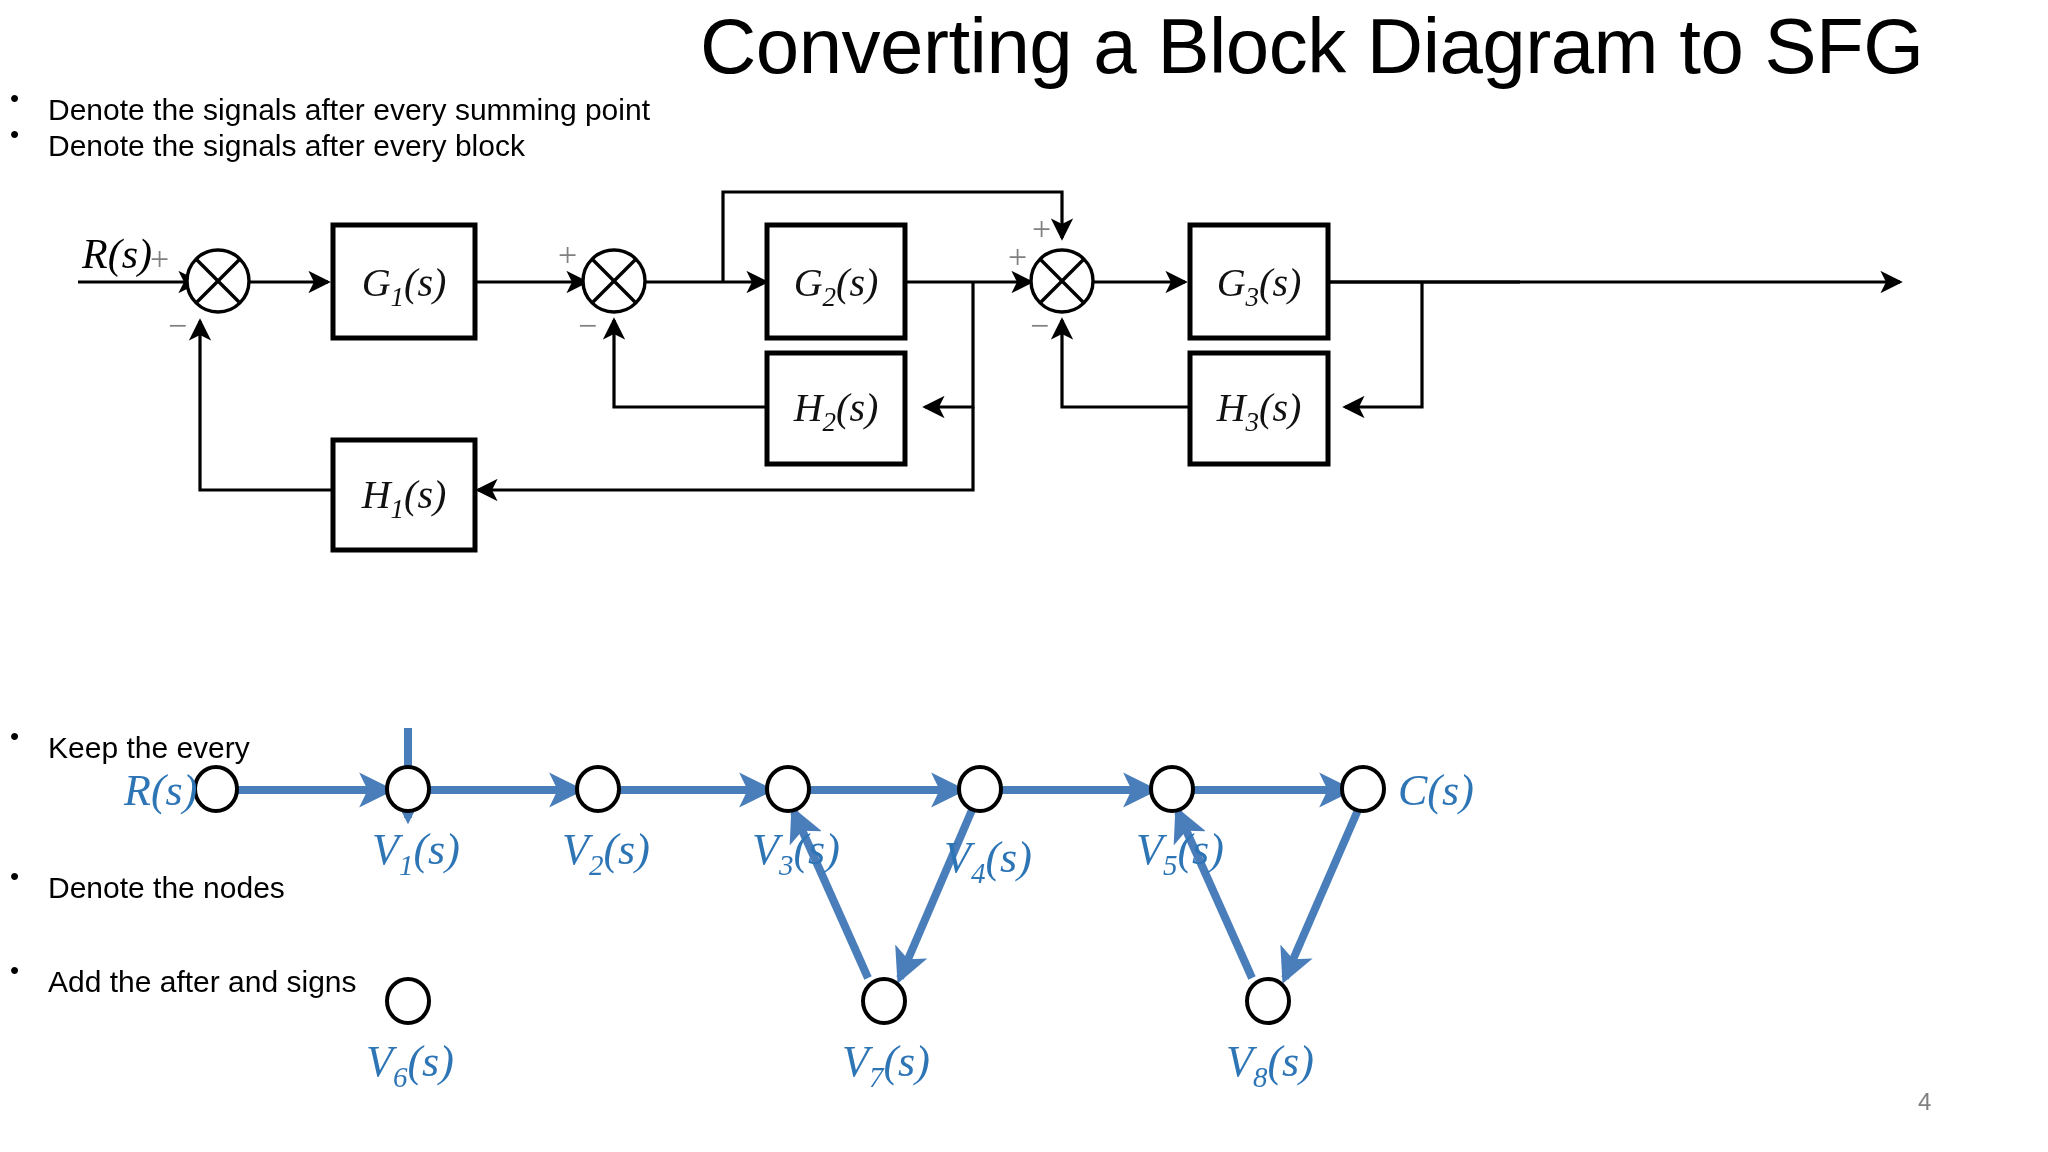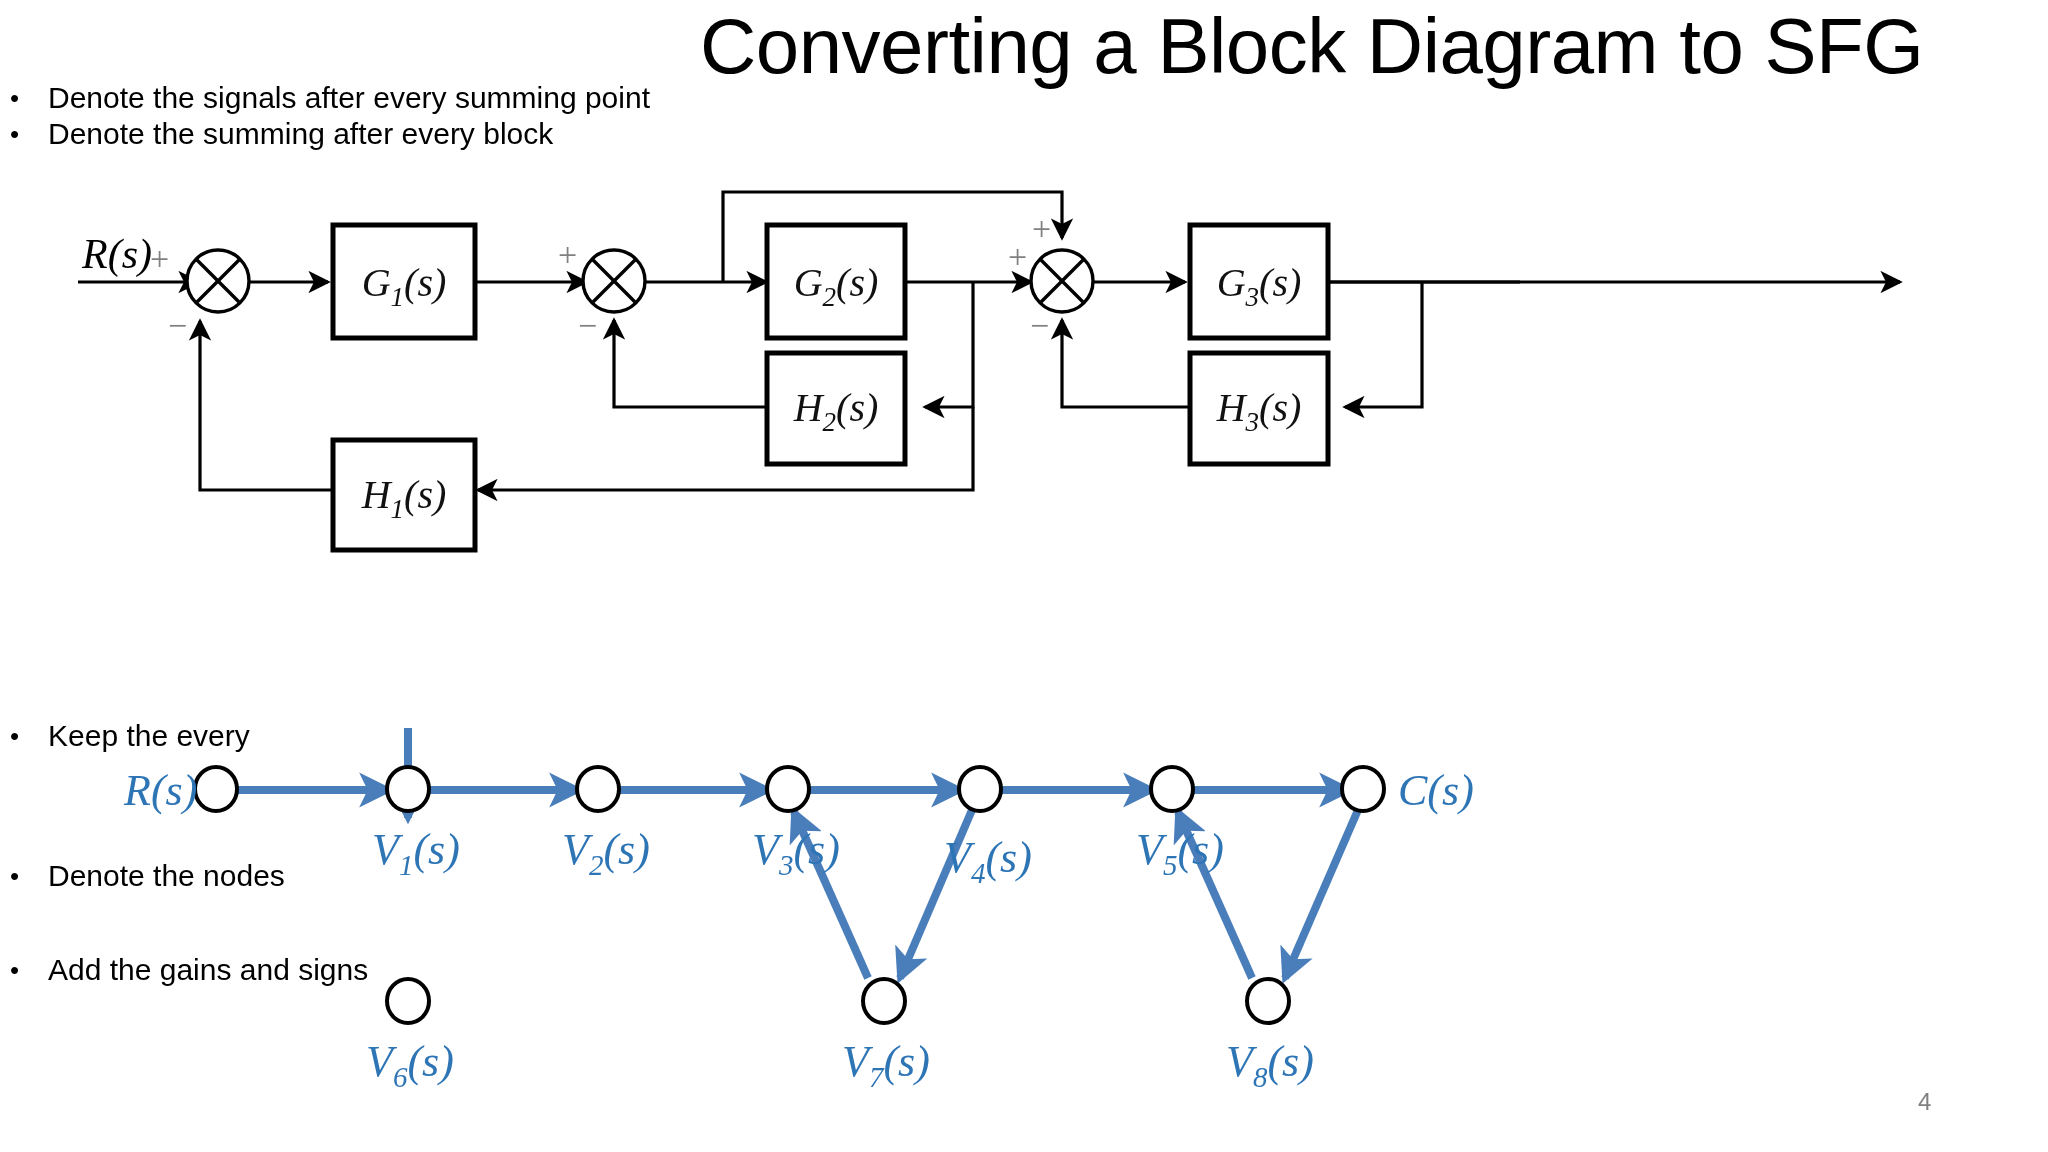--- a/index.html
+++ b/index.html
@@ -14,21 +14,21 @@
     font-family:"Liberation Sans", sans-serif;
     font-size:78px; font-weight:400; line-height:100px;
     letter-spacing:-0.5px; color:#000; white-space:nowrap;
     text-align:left;
   }
 
   
   .bullet{position:absolute; font-size:30px; color:#000; white-space:nowrap;
           font-family:"Liberation Sans", sans-serif; line-height:36px;}
   .bullet .dot{position:absolute; left:0; top:0; font-size:26px;}
-  .bullet .txt{position:absolute; left:38px; top:0;}
+  .bullet .txt{position:absolute; left:38px; top:12px;}
 
   
   #canvas{position:absolute;left:0;top:0;width:2048px;height:1152px;}
 
   .blk{fill:#ffffff;stroke:#000000;stroke-width:5;}
   .wire{stroke:#000000;stroke-width:3.2;fill:none;}
   .sumc{fill:#ffffff;stroke:#000000;stroke-width:3.4;}
   .sumx{stroke:#000000;stroke-width:3.4;}
   .blklabel{font-family:"Liberation Serif", serif; font-style:italic;
             font-size:40px; fill:#111; }
@@ -53,33 +53,33 @@
 <div id="slide">
 
   <div class="title">Converting a Block Diagram to SFG</div>
 
   <div class="bullet" style="left:10px;top:80px;">
     <span class="dot">•</span>
     <span class="txt">Denote the signals after every summing point</span>
   </div>
   <div class="bullet" style="left:10px;top:116px;">
     <span class="dot">•</span>
-    <span class="txt">Denote the summing after every block</span>
+    <span class="txt">Denote the signals after every block</span>
   </div>
   <div class="bullet" style="left:10px;top:718px;">
     <span class="dot">•</span>
     <span class="txt">Keep the every</span>
   </div>
   <div class="bullet" style="left:10px;top:858px;">
     <span class="dot">•</span>
     <span class="txt">Denote the nodes</span>
   </div>
   <div class="bullet" style="left:10px;top:952px;">
     <span class="dot">•</span>
-    <span class="txt">Add the gains and signs</span>
+    <span class="txt">Add the after and signs</span>
   </div>
 
   <svg id="canvas" viewBox="0 0 2048 1152" xmlns="http://www.w3.org/2000/svg">
     <defs>
       <marker id="ahR" viewBox="0 0 12 12" refX="10.5" refY="6" markerWidth="7" markerHeight="7" orient="auto">
         <path d="M0,0 L12,6 L0,12 L3,6 Z" fill="#000"></path>
       </marker>
       <marker id="ahL" viewBox="0 0 12 12" refX="10.5" refY="6" markerWidth="7" markerHeight="7" orient="auto">
         <path d="M0,0 L12,6 L0,12 L3,6 Z" fill="#000"></path>
       </marker>

